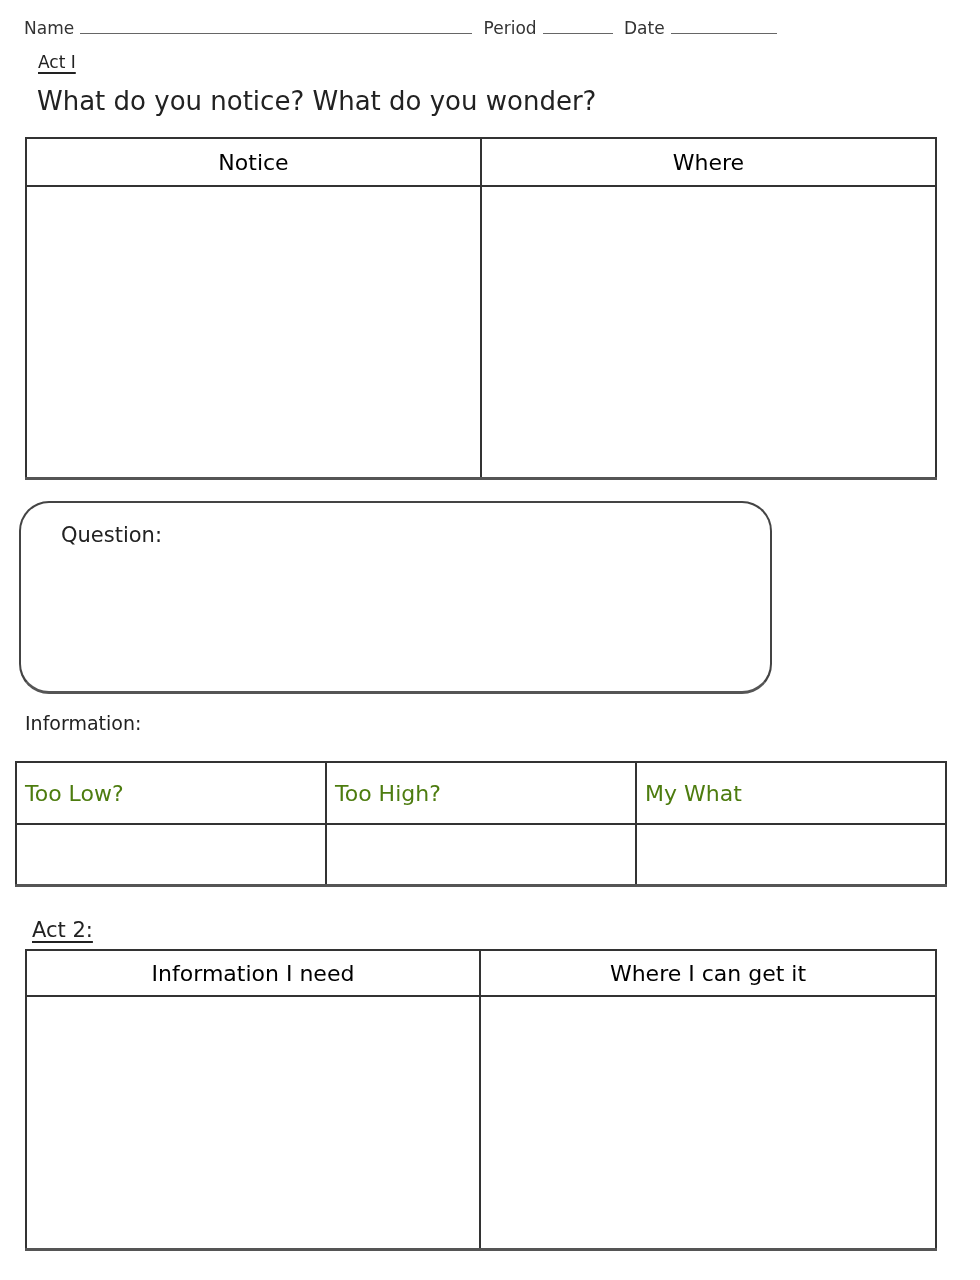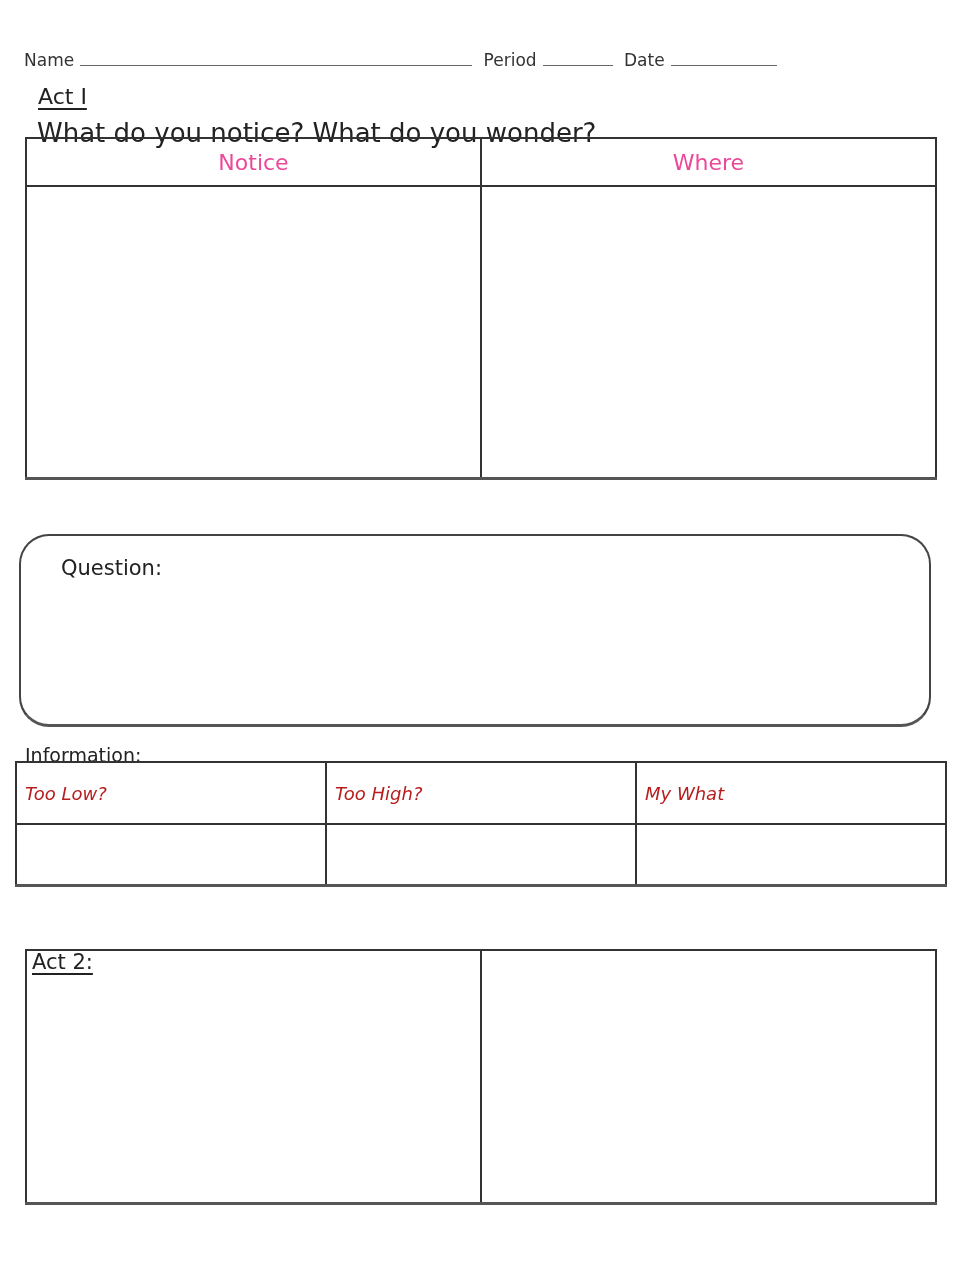--- a/index.html
+++ b/index.html
@@ -1,32 +1,32 @@
 <!DOCTYPE html>
 <html><head>
 <meta charset="utf-8">
 <style>
   html, body { margin: 0; padding: 0; background: #ffffff; }
   body {
     width: 980px; height: 1280px; position: relative; overflow: hidden;
     font-family: "DejaVu Sans", sans-serif; color: #222;
   }
-  .abs { position: absolute; margin-top: 32px; }
+  .abs { position: absolute; }
   .header-line { top: 18px; left: 24px; font-size: 17px; white-space: nowrap; color: #333; }
   .header-line .blank { display: inline-block; border-bottom: 1.5px solid #666; vertical-align: baseline; height: 1px; margin: 0 6px 0 6px; }
-  .act-title { font-size: 22px; text-decoration: underline; text-decoration-thickness: 2px; text-underline-offset: 4px; color: #222; }
+  .act-title { font-size: 17px; text-decoration: underline; text-decoration-thickness: 2px; text-underline-offset: 4px; color: #222; }
   .subtitle { font-size: 26px; color: #222; }
   table.sheet { position: absolute; border-collapse: collapse; table-layout: fixed; }
   table.sheet td, table.sheet th { border: 2px solid #333; padding: 0; font-weight: normal; }
   table.sheet tr:last-child td { border-bottom: 3px solid #555; }
-  .th-center { text-align: center; font-size: 22px; color: #ec4899; }
-  .th-left { text-align: left; font-size: 18px; color: #b91c1c; padding-left: 8px !important; vertical-align: middle; font-style: italic; }
+  .th-center { text-align: center; font-size: 22px; color: #000000; }
+  .th-left { text-align: left; font-size: 22px; color: #4d7c0f; padding-left: 8px !important; vertical-align: middle; }
   .question-box {
-    position: absolute; left: 19px; top: 501px; width: 912px; height: 193px;
-    border: 2px solid #444; border-bottom: 3px solid #555; border-radius: 30px; box-sizing: border-box; margin-top: 33px;
+    position: absolute; left: 19px; top: 501px; width: 753px; height: 193px;
+    border: 2px solid #444; border-bottom: 3px solid #555; border-radius: 30px; box-sizing: border-box;
   }
   .question-label { position: absolute; left: 40px; top: 20px; font-size: 21px; color: #222; }
   .est-label { left: 25px; top: 712px; font-size: 19px; color: #222; }
 </style>
 </head>
 <body>
 
 <div class="abs header-line">
   <span>Name</span><span class="blank" style="width:392px"></span>
   <span>Period</span><span class="blank" style="width:70px"></span>
@@ -67,18 +67,22 @@
     <td></td>
     <td></td>
   </tr>
 </tbody>
   </table>
 
 <div class="abs act-title" style="left:32px; top:918px; font-size:21px;">Act 2:</div>
 
 <table class="sheet" style="left:25px; top:949px; width:912px;">
   <tbody>
+      <tr style="height:46px;">
+    <th class="th-center" style="width:452px;">Information I need</th>
+    <th class="th-center">Where I can get it</th>
+  </tr>
   <tr style="height:253px;">
     <td></td>
     <td></td>
   </tr>
 </tbody>
   </table>
 
 </body></html>

